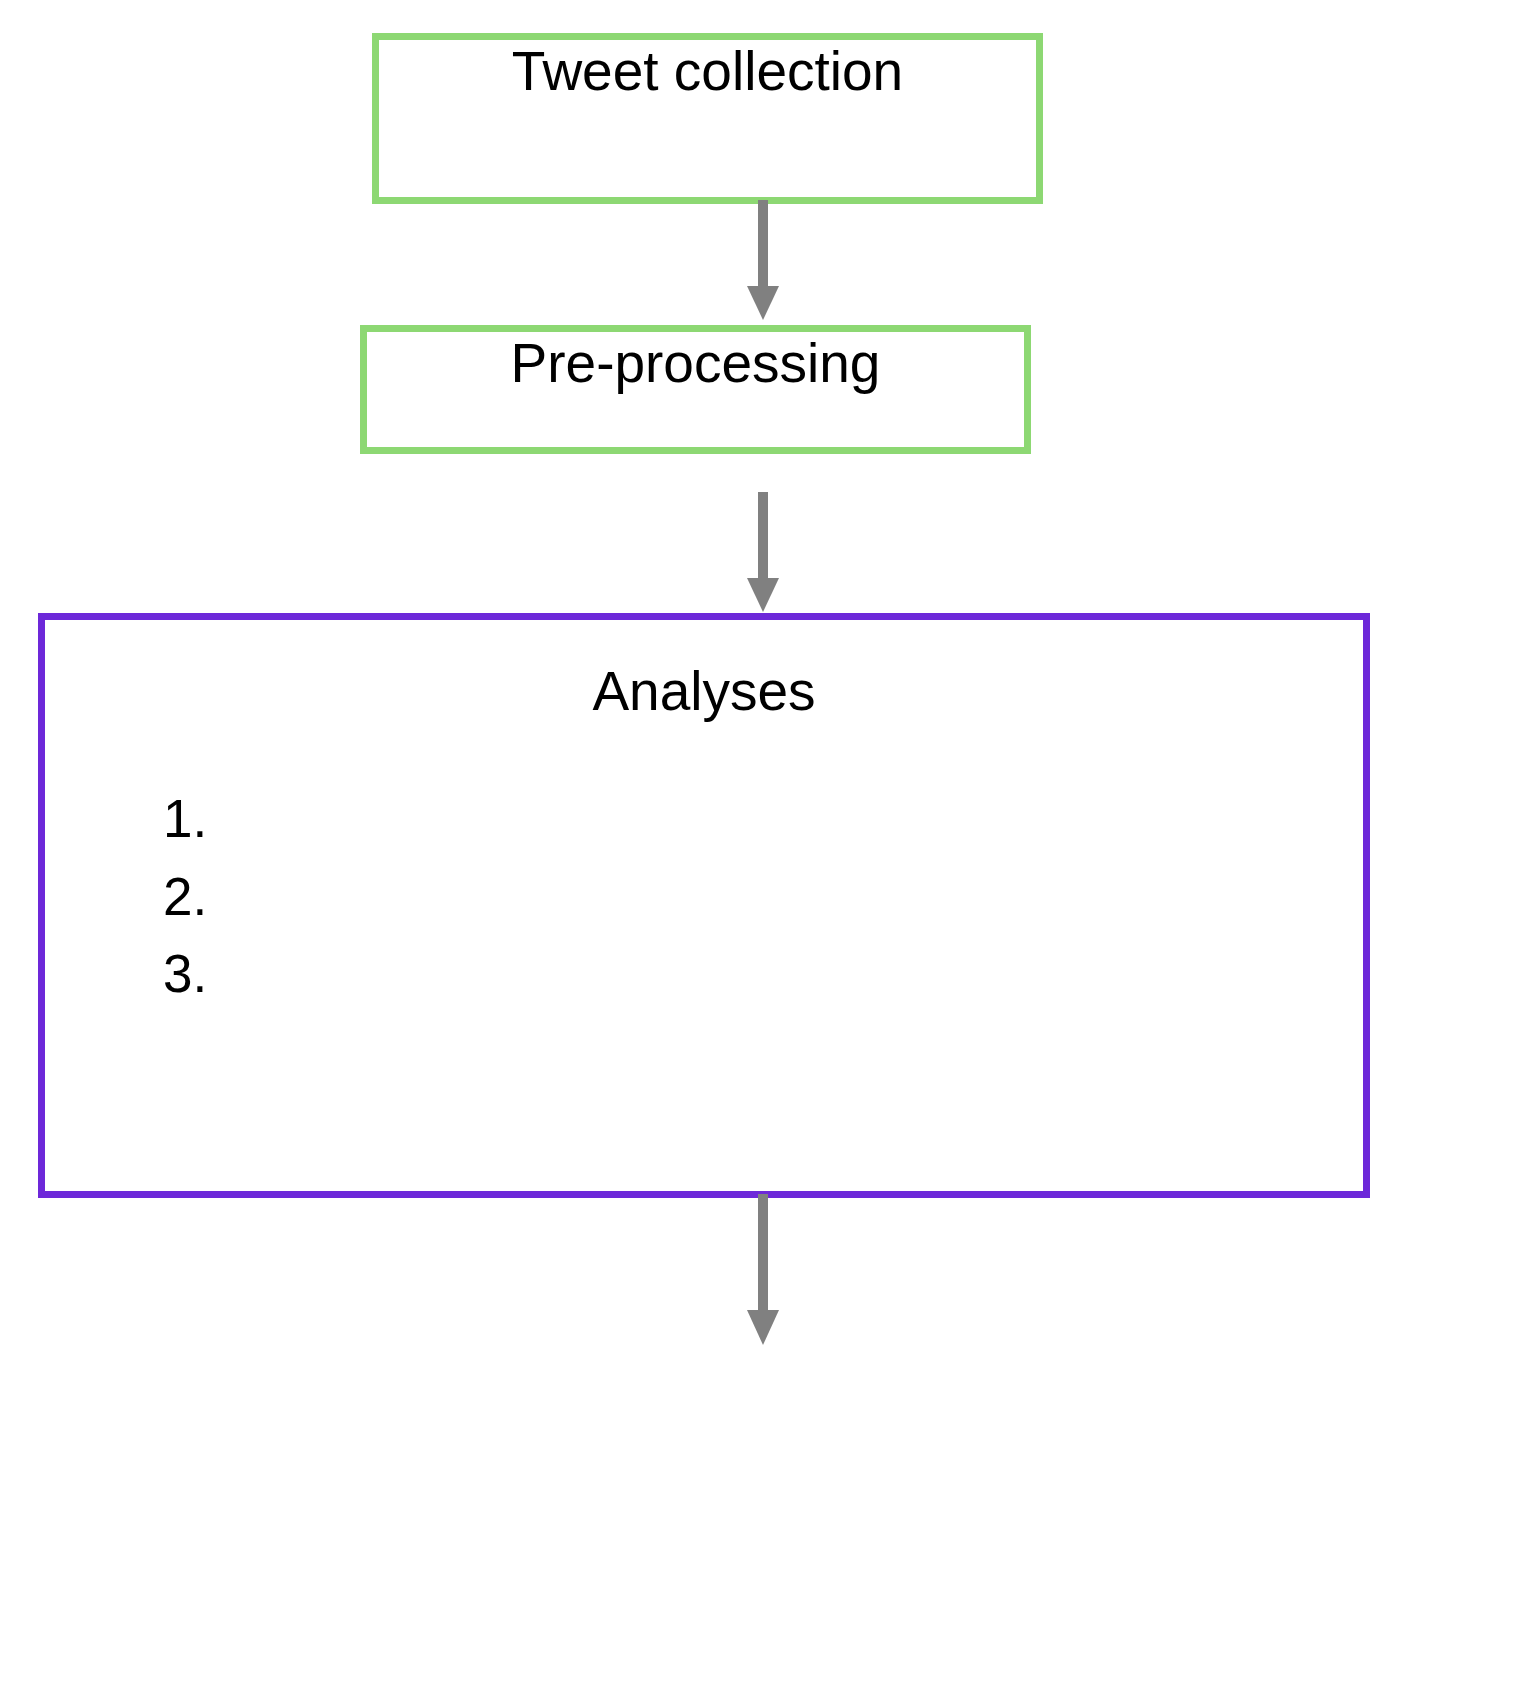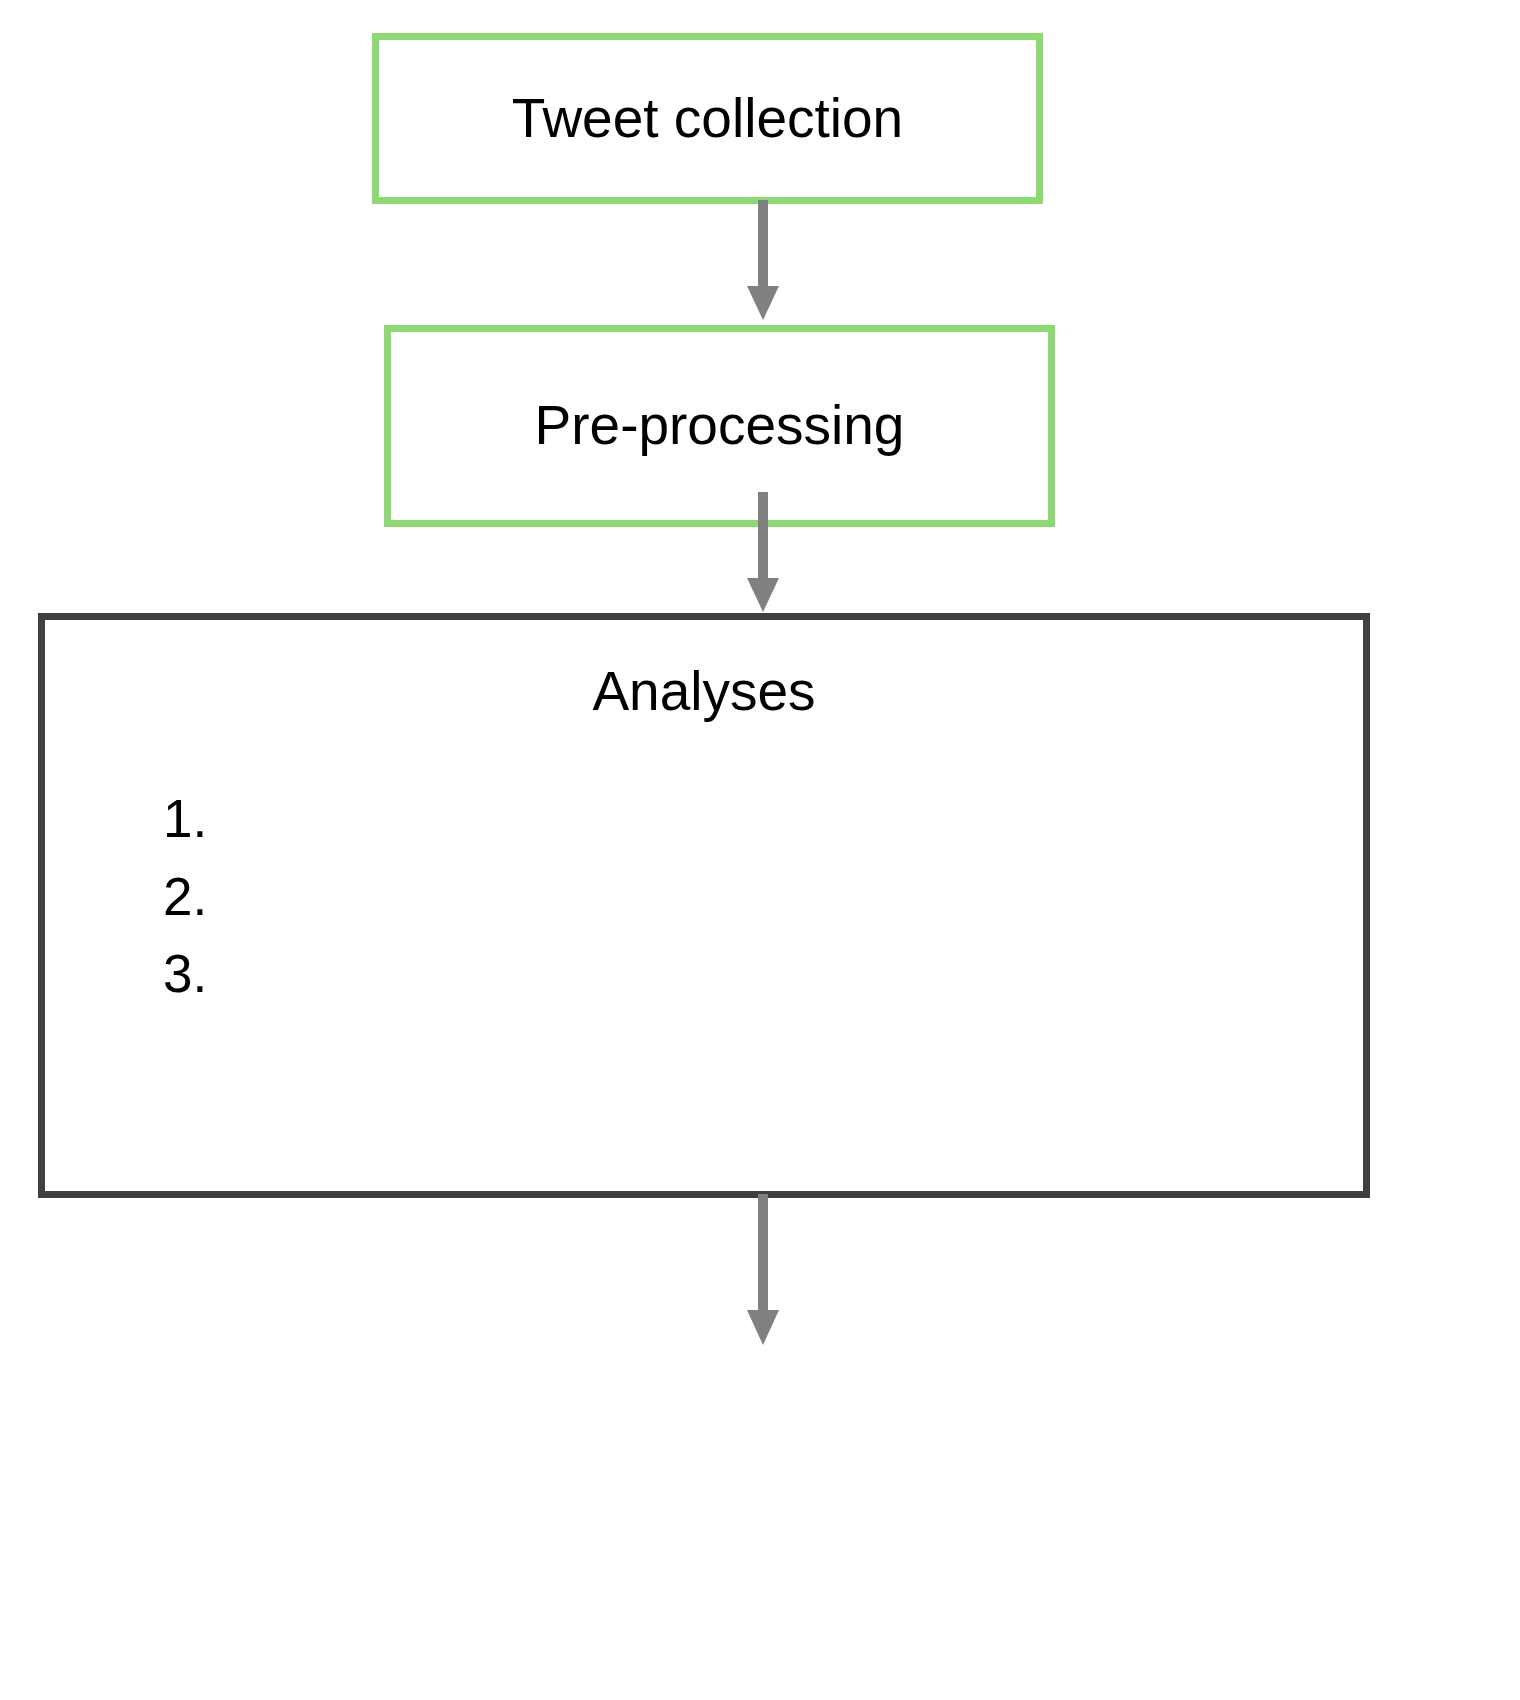--- a/index.html
+++ b/index.html
@@ -22,21 +22,21 @@
     background: #ffffff;
   }
 
   
   .node {
     position: absolute;
     box-sizing: border-box;
     background: #ffffff;
     display: flex;
     flex-direction: column;
-    justify-content: center;
+    justify-content: flex-start;
     align-items: center;
   }
 
   .node-title {
     text-align: center;
     line-height: 1.15;
     white-space: pre;
   }
 
   
@@ -46,37 +46,37 @@
     width: 671px;
     height: 171px;
     border: 7px solid #8dd873;
   }
   #node-tweet-collection .node-title {
     font-size: 55px;
   }
 
   
   #node-pre-processing {
-    left: 384px;
+    left: 360px;
     top: 325px;
     width: 671px;
-    height: 202px;
+    height: 129px;
     border: 7px solid #8dd873;
   }
   #node-pre-processing .node-title {
     font-size: 55px;
   }
 
   
   #node-analyses {
     left: 38px;
     top: 613px;
     width: 1332px;
     height: 585px;
-    border: 7px solid #404040;
+    border: 7px solid #6d28d9;
     justify-content: flex-start;
     align-items: stretch;
   }
   #node-analyses .node-title {
     font-size: 55px;
     margin-top: 40px;
     align-self: center;
   }
 
   .analyses-list {

